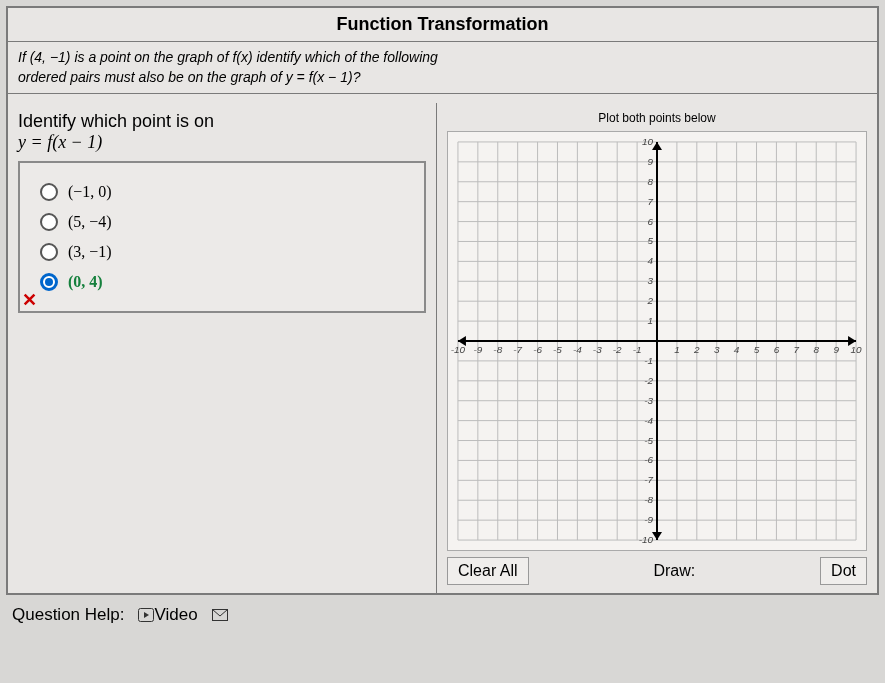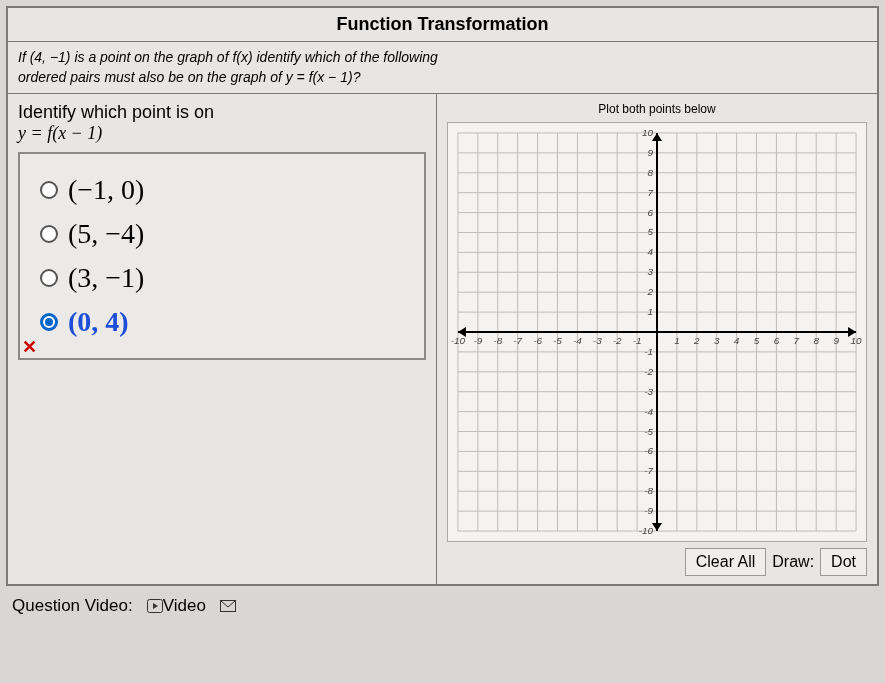--- a/index.html
+++ b/index.html
@@ -25,40 +25,41 @@
 .question-row {
   font-style: italic;
   font-size: 14px;
   padding: 6px 10px;
   border-bottom: 1px solid #7a7a7a;
   line-height: 1.4;
 }
 .fx { font-style: italic; font-family: 'Times New Roman', serif; }
 .columns {
   display: flex;
+  margin-top: 9px;
 }
 .col {
   flex: 1;
   padding: 8px 10px;
 }
 .col-left { border-right: 1px solid #7a7a7a; }
 .subhead {
   font-size: 18px;
   margin-bottom: 8px;
 }
 .answerbox {
   border: 2px solid #8a8a8a;
   background: #eceae8;
   padding: 14px 14px 14px 14px;
   position: relative;
 }
 .opt {
   display: flex;
   align-items: center;
-  font-size: 28px;
+  font-size: 16px;
   padding: 6px 6px;
   font-family: 'Times New Roman', serif;
 }
 .radio {
   width: 18px; height:18px;
   border: 2px solid #555;
   border-radius: 50%;
   margin-right: 10px;
   display:inline-flex;
   align-items:center;
@@ -85,21 +86,21 @@
 .gridwrap{
   display:flex;
   justify-content:center;
 }
 svg.grid{
   background:#f5f3f1;
   border:1px solid #aaa;
 }
 .toolbar{
   display:flex;
-  justify-content:flex-end;
+  justify-content:space-between;
   gap:6px;
   margin-top:6px;
   font-size:16px;
 }
 .btn{
   border:1px solid #999;
   background:#f0eeec;
   padding:4px 10px;
 }
 .footer{
@@ -110,21 +111,21 @@
   align-items:center;
 }
 .link{
   display:inline-flex;
   align-items:center;
 }
 .icon{
   display:inline-flex;
   align-items:center;
 }
-.sel-text{ color:#1d4ed8; font-weight:bold;}
+.sel-text{ color:#15803d; font-weight:bold;}
 </style>
 </head>
 <body>
 
 <div class="outer">
   <div class="title-row">Function Transformation</div>
 
   <div class="question-row">
     <span>If (4, −1) is a point on the graph of f(x) identify which of the following</span><br>
     <span>ordered pairs must also be on the graph of y = f(x − 1)?</span>
@@ -261,21 +262,21 @@
       <div class="toolbar">
         <div class="btn">Clear All</div>
         <div style="align-self:center">Draw:</div>
         <div class="btn">Dot</div>
       </div>
     </div>
   </div>
 </div>
 
 <div class="footer">
-  <span>Question Video:</span>
+  <span>Question Help:</span>
   <span class="link">
     <span class="icon">
       <svg width="16" height="14" viewBox="0 0 16 14">
           <rect x="0.5" y="0.5" width="15" height="13" rx="2" fill="none" stroke="#333"></rect>
           <polygon points="6,4 6,10 11,7" fill="#333"></polygon>
         </svg>
     </span>
     <span>Video</span>
   </span>
   <span class="link">

